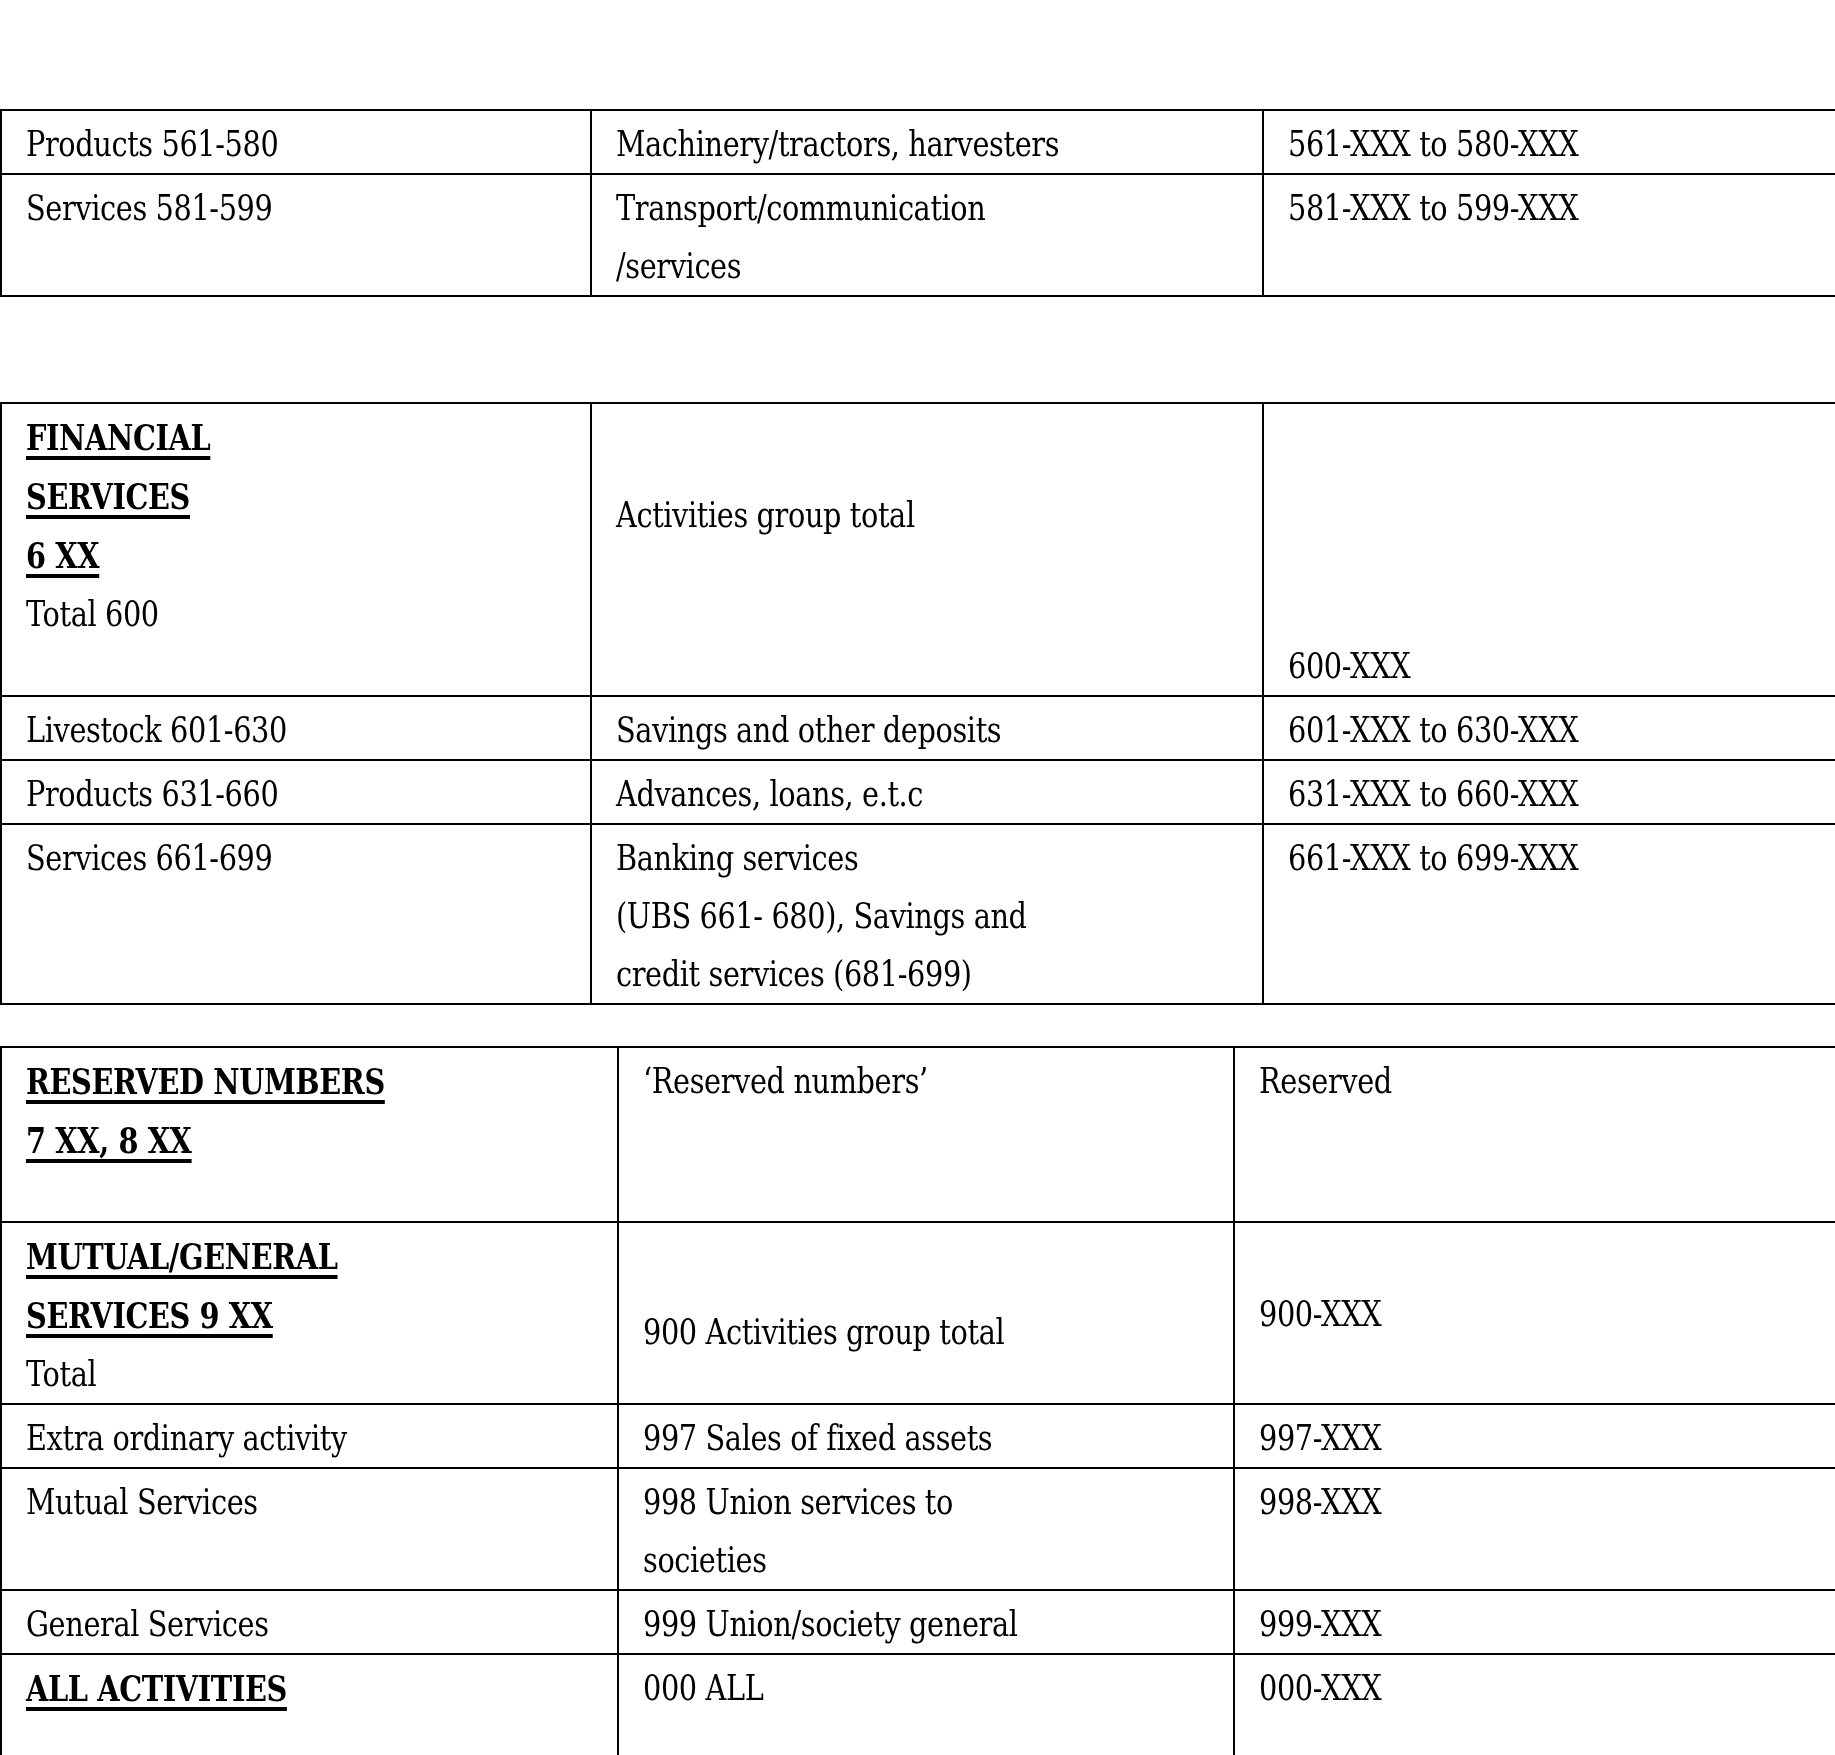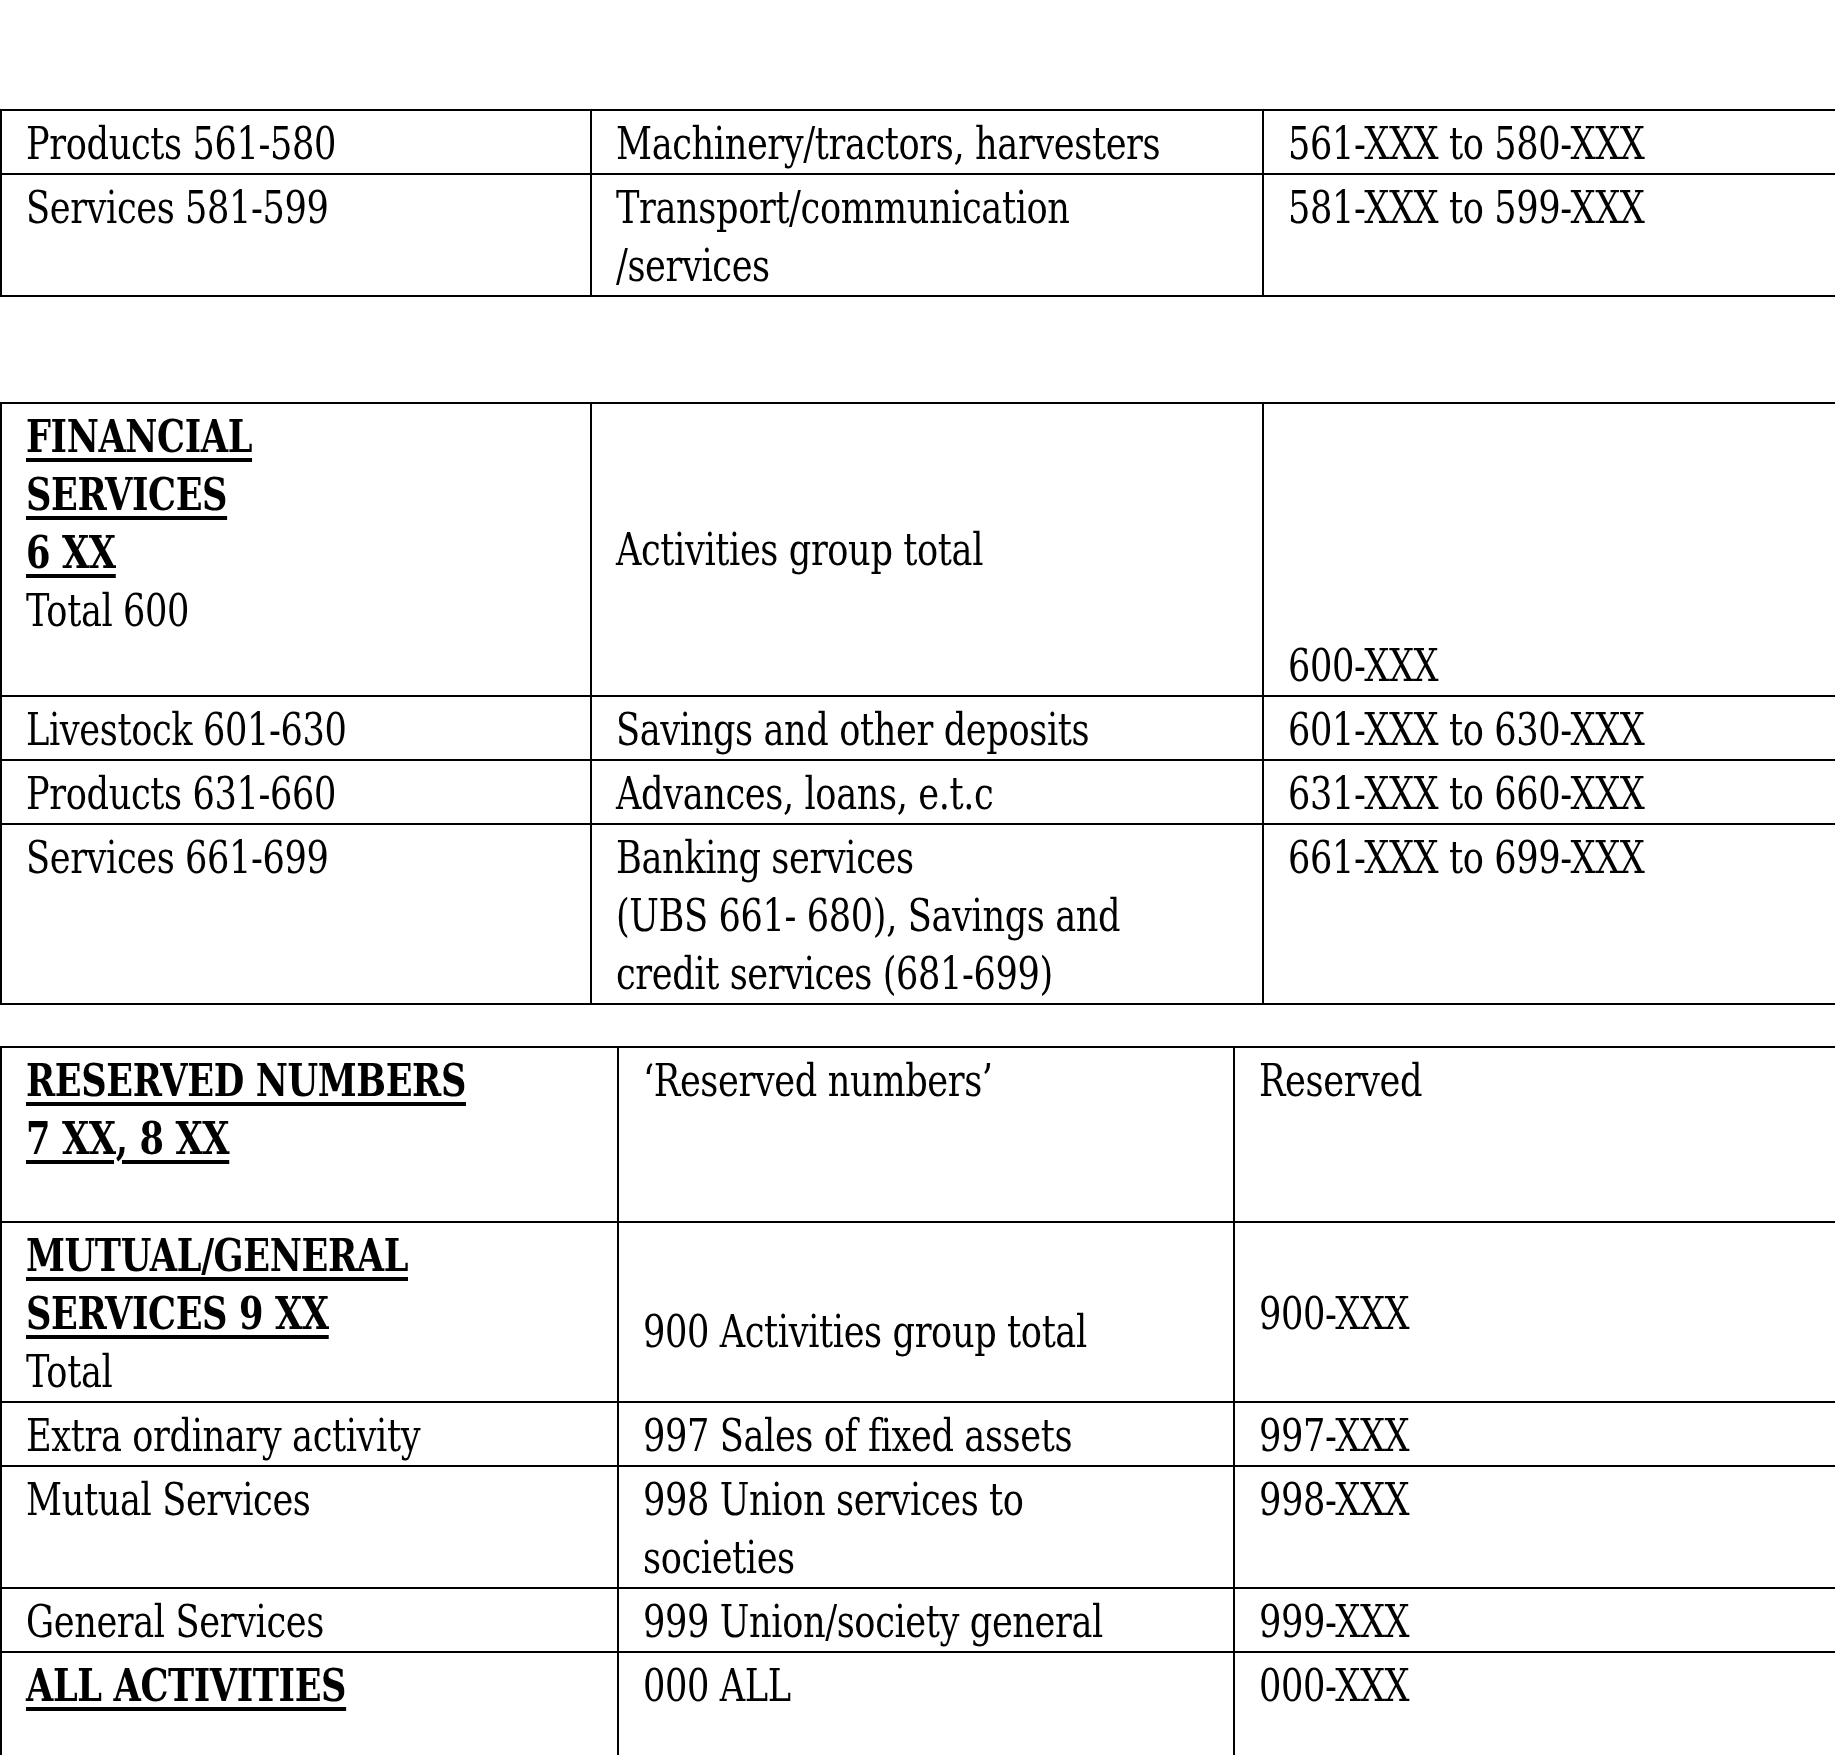--- a/index.html
+++ b/index.html
@@ -1,20 +1,20 @@
 <!DOCTYPE html>
 <html><head>
 <meta charset="utf-8">
 <style>
   html,body{margin:0;padding:0;background:#fff;}
   body{width:1835px;height:1755px;position:relative;overflow:hidden;
        font-family:"DejaVu Serif","Liberation Serif",serif;color:#000;}
   .tbl{position:absolute;left:0;border-collapse:collapse;table-layout:fixed;}
   .tbl td{border:2px solid #000;vertical-align:top;padding:4px 0 0 24px;
-          font-size:44px;line-height:58px;letter-spacing:-0.5px;
+          font-size:36px;line-height:58px;letter-spacing:-0.5px;
           transform-origin:left top;overflow:hidden;}
   .txt{display:inline-block;transform:scaleX(0.80);transform-origin:left top;white-space:pre-line;width:125%;}
   .bold{font-weight:bold;text-decoration:underline;text-decoration-thickness:4px;text-underline-offset:6px;}
   .tbl td:first-child{border-left:2px solid #000;}
 </style>
 </head>
 <body>
 
 <table class="tbl" style="top:109px;width:1838px;">
   <colgroup>
@@ -44,21 +44,21 @@
       <col style="width:576px">
     </colgroup>
   <tbody>
       <tr style="height:290px">
     <td>
       <span class="txt" style="display:block"><span class="bold">FINANCIAL</span></span>
       <span class="txt" style="display:block"><span class="bold">SERVICES</span></span>
       <span class="txt" style="display:block"><span class="bold">6 XX</span></span>
       <span class="txt" style="display:block">Total 600</span>
     </td>
-    <td style="padding-top:117px"><span class="txt">Activities group total</span></td>
+    <td style="padding-top:82px"><span class="txt">Activities group total</span></td>
     <td style="padding-top:233px"><span class="txt">600-XXX</span></td>
   </tr>
   <tr style="height:60px">
     <td><span class="txt">Livestock 601-630</span></td>
     <td><span class="txt">Savings and other deposits</span></td>
     <td><span class="txt">601-XXX to 630-XXX</span></td>
   </tr>
   <tr style="height:59px">
     <td><span class="txt">Products 631-660</span></td>
     <td><span class="txt">Advances, loans, e.t.c</span></td>

